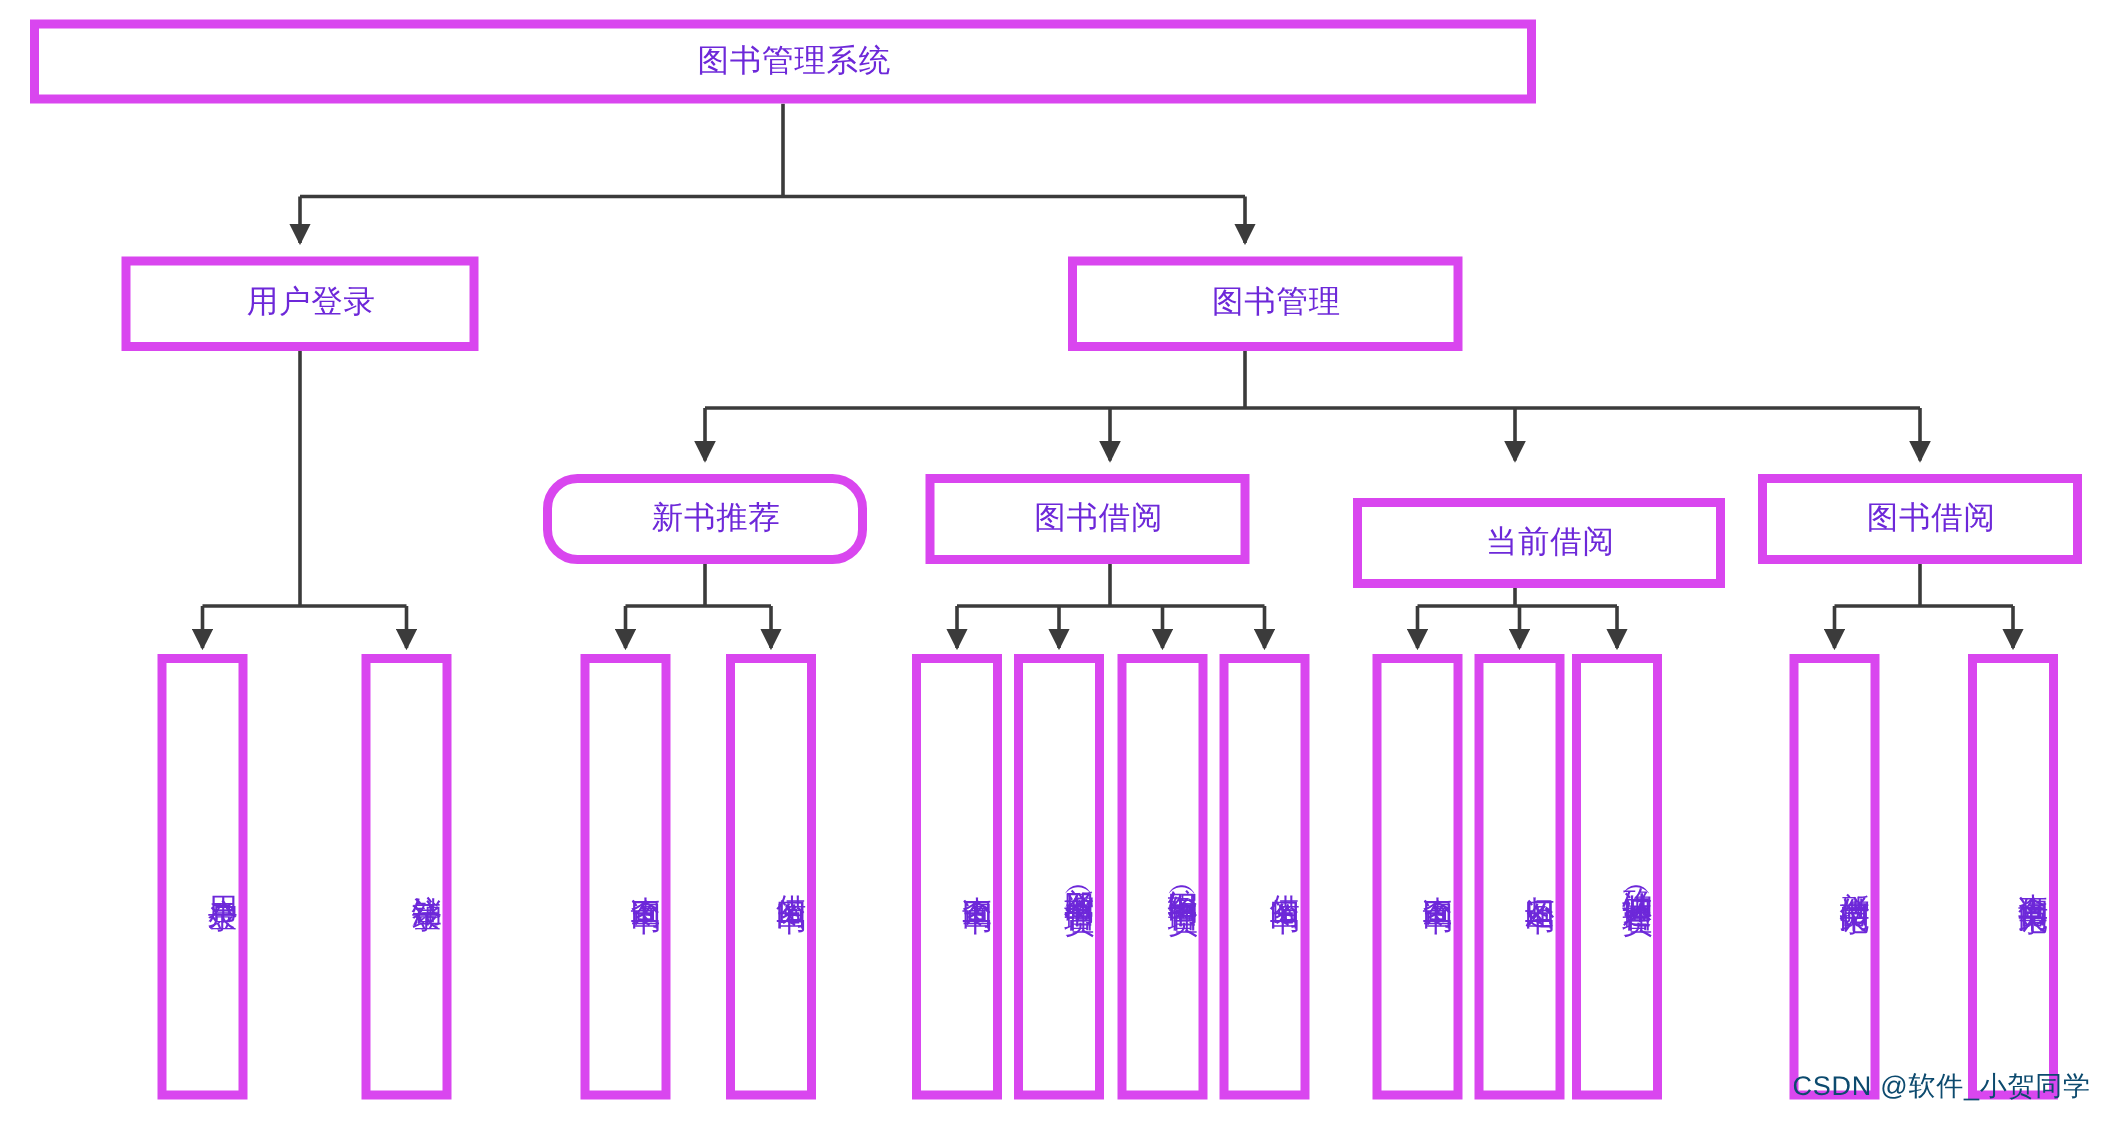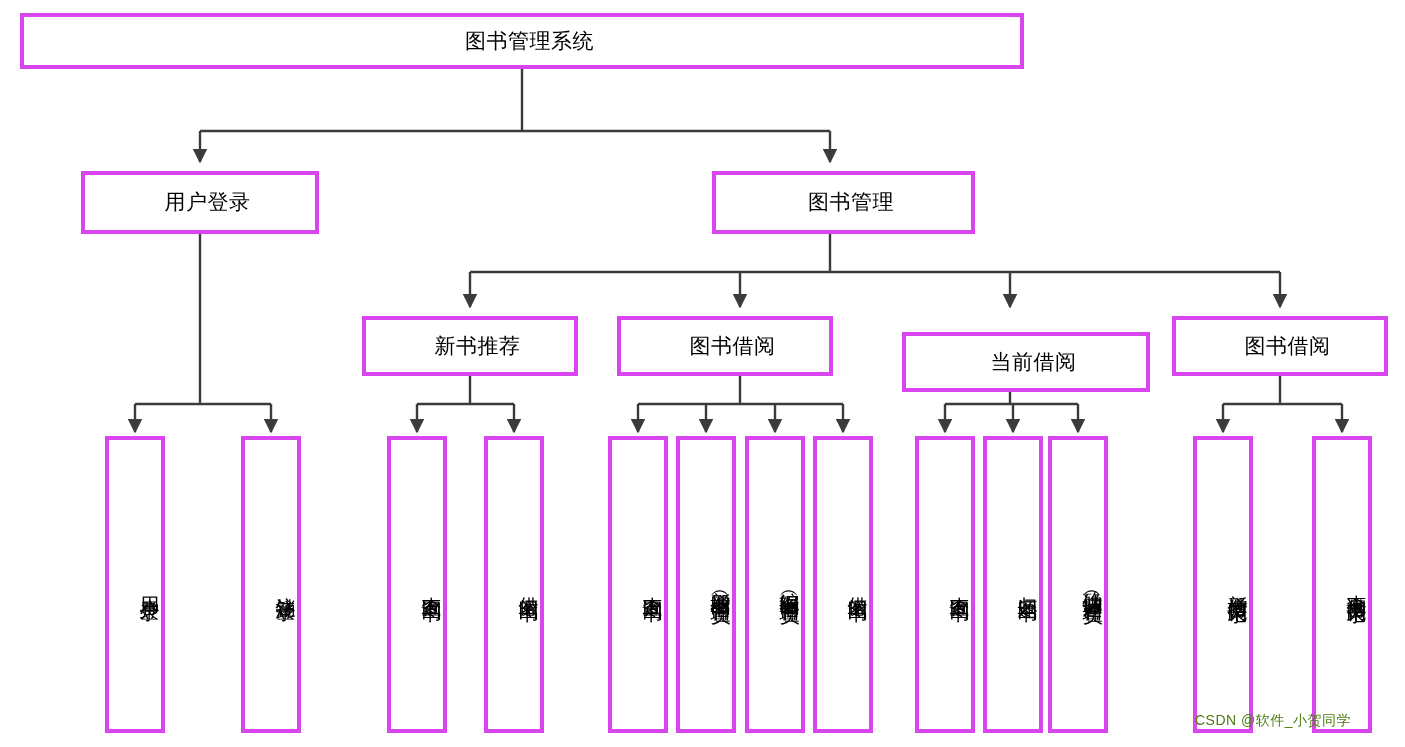--- a/index.html
+++ b/index.html
@@ -24,25 +24,25 @@
     left: 0;
     top: 0;
     width: 1405px;
     height: 747px;
     pointer-events: none;
   }
   .node {
     position: absolute;
     box-sizing: border-box;
     background: #ffffff;
-    border: 4px solid #d946ef;
+    border: 6px solid #d946ef;
     display: flex;
     align-items: center;
     justify-content: center;
-    color: #000000;
+    color: #6d28d9;
     line-height: 1.18;
     z-index: 2;
     padding-left: 15px;
   }
   .node.h {
     
     font-size: 21px;
     letter-spacing: 0.5px;
   }
   .node.v {
@@ -57,22 +57,22 @@
     justify-content: center;
   }
   .node.v span {
     display: block;
     white-space: normal;
   }
   .watermark {
     position: absolute;
     left: 1195px;
     top: 712px;
-    font-size: 14px;
-    color: #4d7c0f;
+    font-size: 18px;
+    color: #0c4a6e;
     letter-spacing: 0.5px;
     white-space: nowrap;
     z-index: 5;
   }
 </style>
 </head>
 <body>
 
 <div id="diagram">
 
@@ -130,21 +130,21 @@
     <span>图书管理系统</span>
   </div>
 
   <div class="node h" style="left:81px; top:171px; width:238px; height:63px;">
     <span>用户登录</span>
   </div>
   <div class="node h" style="left:712px; top:171px; width:263px; height:63px;">
     <span>图书管理</span>
   </div>
 
-  <div class="node h" style="left:362px; top:316px; width:216px; height:60px;">
+  <div class="node h" style="left:362px; top:316px; width:216px; height:60px;border-radius:23px;">
     <span>新书推荐</span>
   </div>
   <div class="node h" style="left:617px; top:316px; width:216px; height:60px;align-items:center;">
     <span>图书借阅</span>
   </div>
   <div class="node h" style="left:902px; top:332px; width:248px; height:60px;">
     <span>当前借阅</span>
   </div>
   <div class="node h" style="left:1172px; top:316px; width:216px; height:60px;">
     <span>图书借阅</span>

